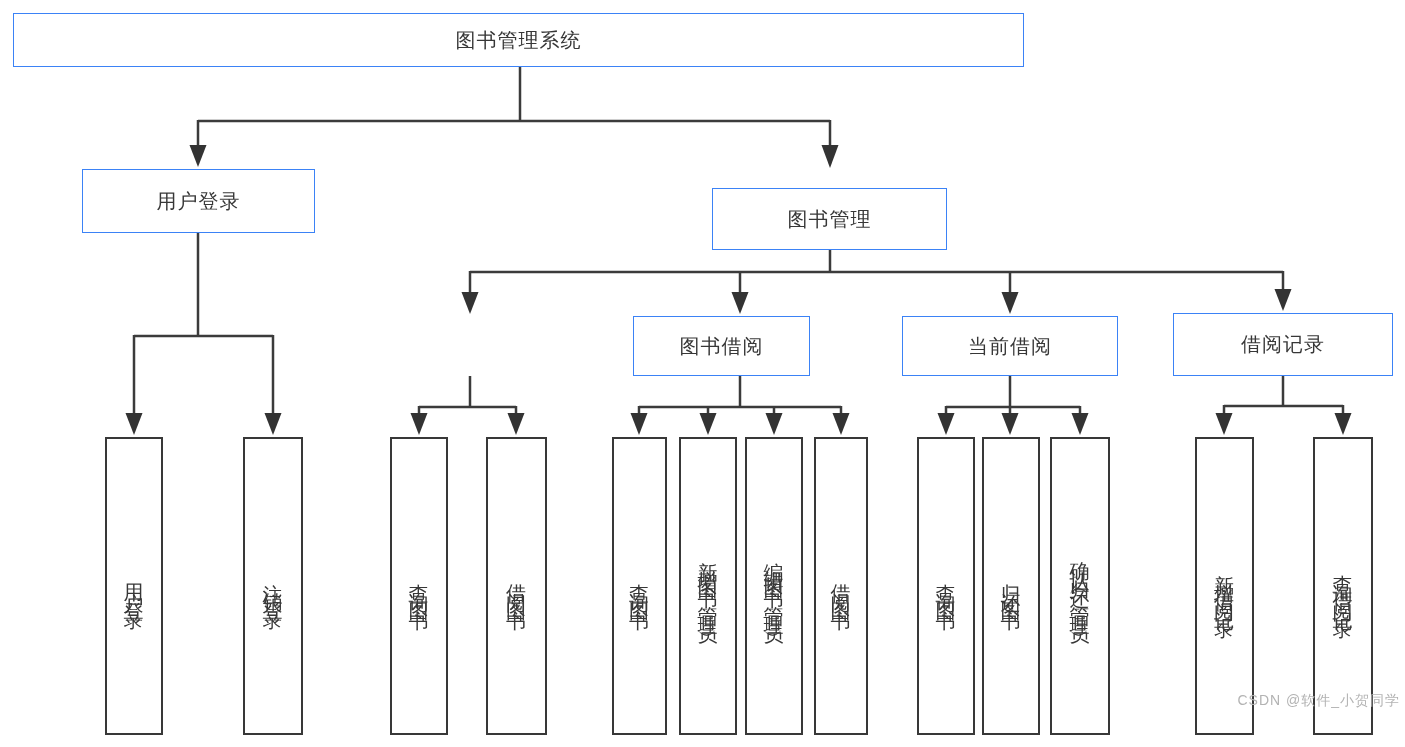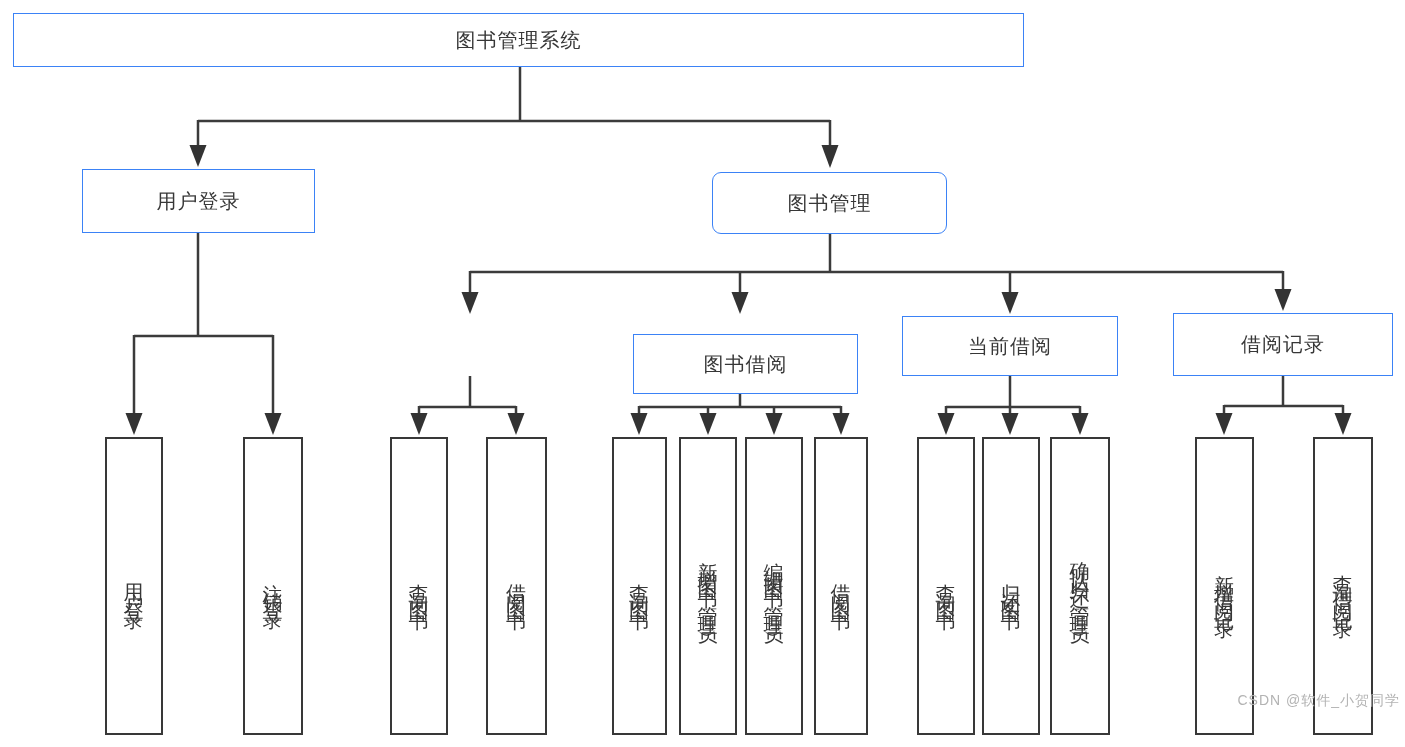--- a/index.html
+++ b/index.html
@@ -94,25 +94,25 @@
     </g>
   </svg>
 
   <div class="node hbox" style="left:13px;top:13px;width:1011px;height:54px;">
     <span>图书管理系统</span>
   </div>
 
   <div class="node hbox" style="left:82px;top:169px;width:233px;height:64px;">
     <span>用户登录</span>
   </div>
-  <div class="node hbox" style="left:712px;top:172px;width:235px;height:62px;border-radius:9px;">
+  <div class="node hbox" style="left:712px;top:188px;width:235px;height:62px;">
     <span>图书管理</span>
   </div>
 
-  <div class="node hbox" style="left:633px;top:316px;width:225px;height:60px;margin-top:18px;">
+  <div class="node hbox" style="left:633px;top:316px;width:177px;height:60px;">
     <span>图书借阅</span>
   </div>
   <div class="node hbox" style="left:902px;top:316px;width:216px;height:60px;">
     <span>当前借阅</span>
   </div>
   <div class="node hbox" style="left:1173px;top:313px;width:220px;height:63px;text-align:right;">
     <span>借阅记录</span>
   </div>
 
   <div class="node vbox" style="left:105px;top:437px;width:58px;height:298px;">

